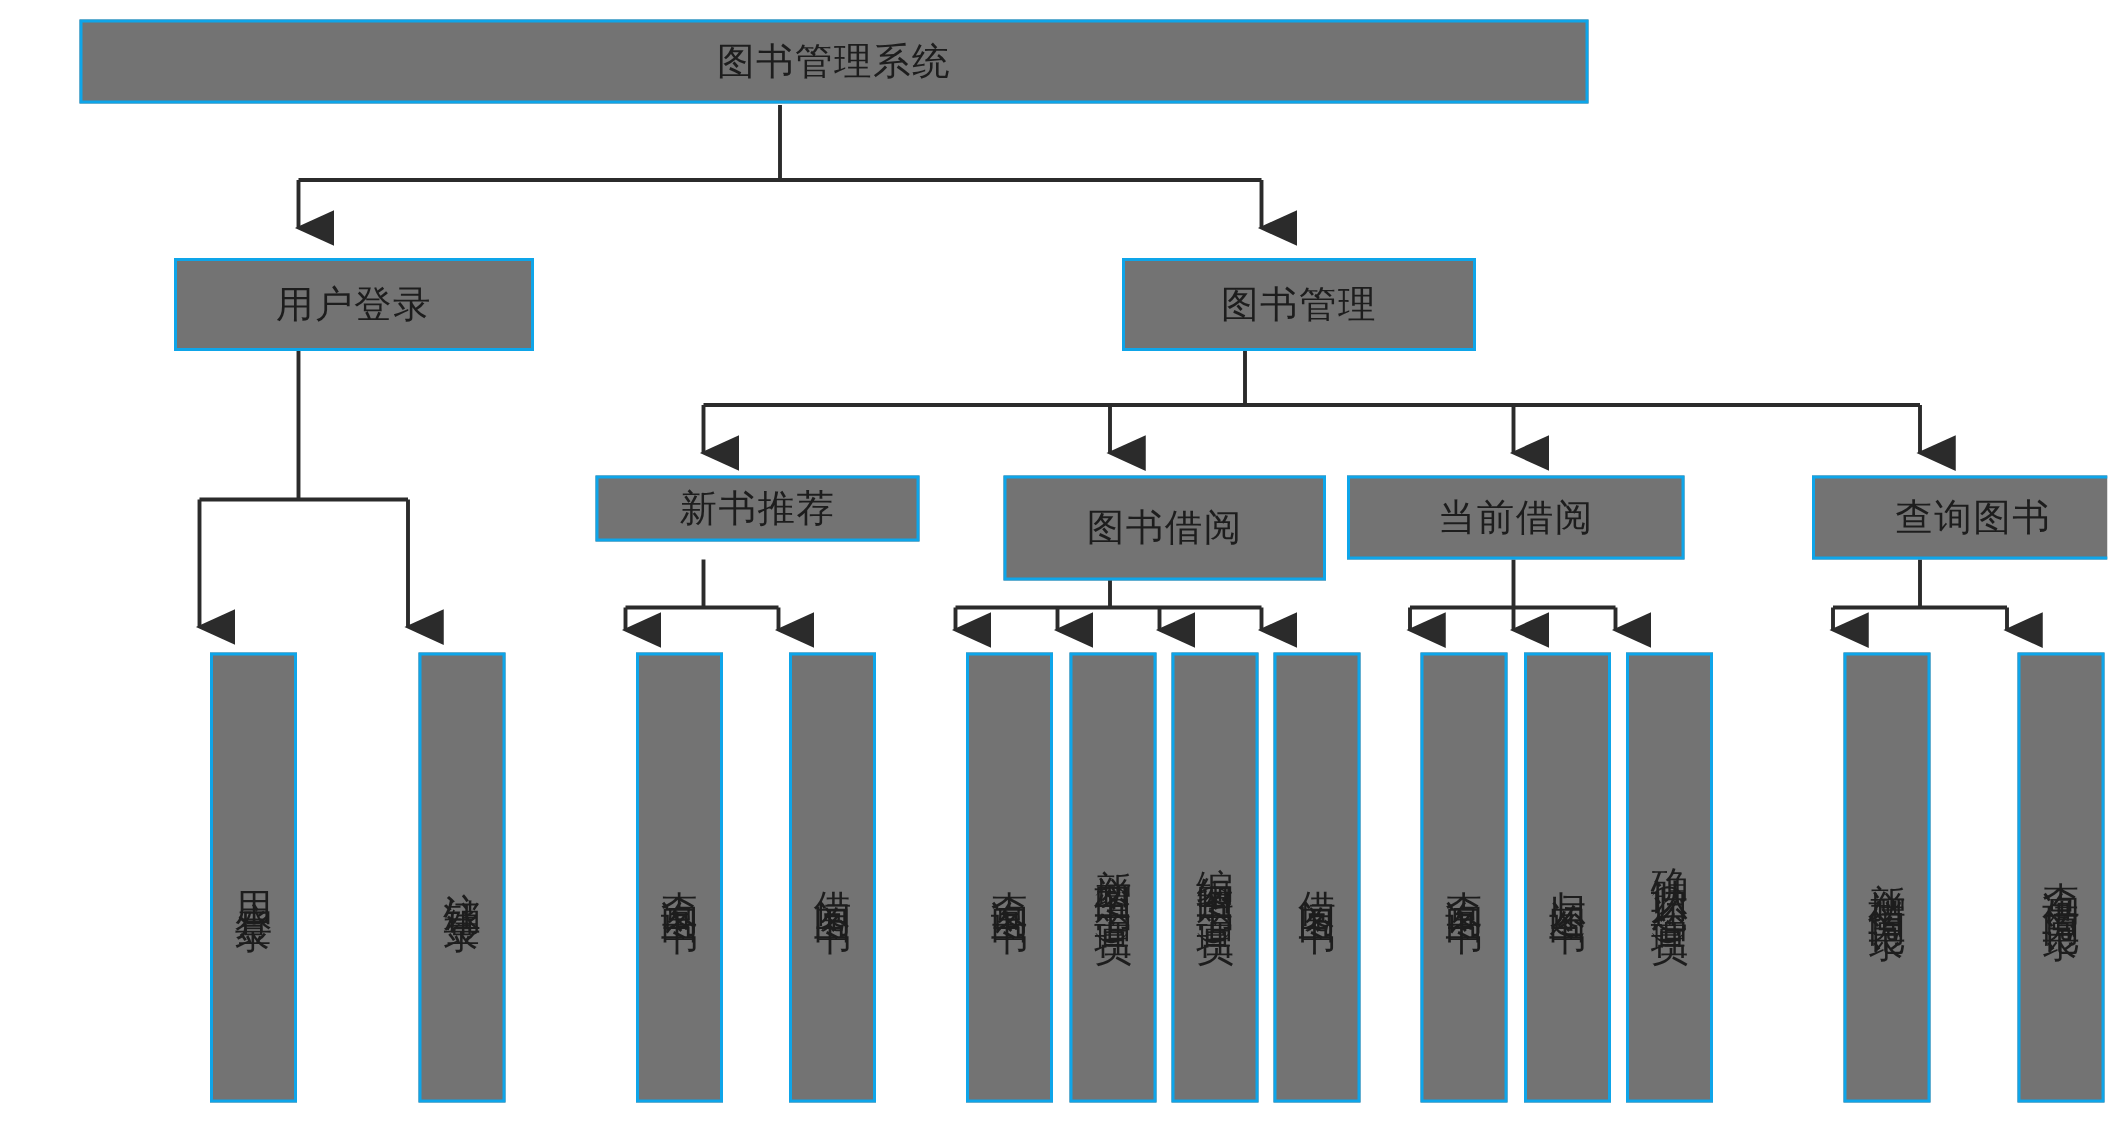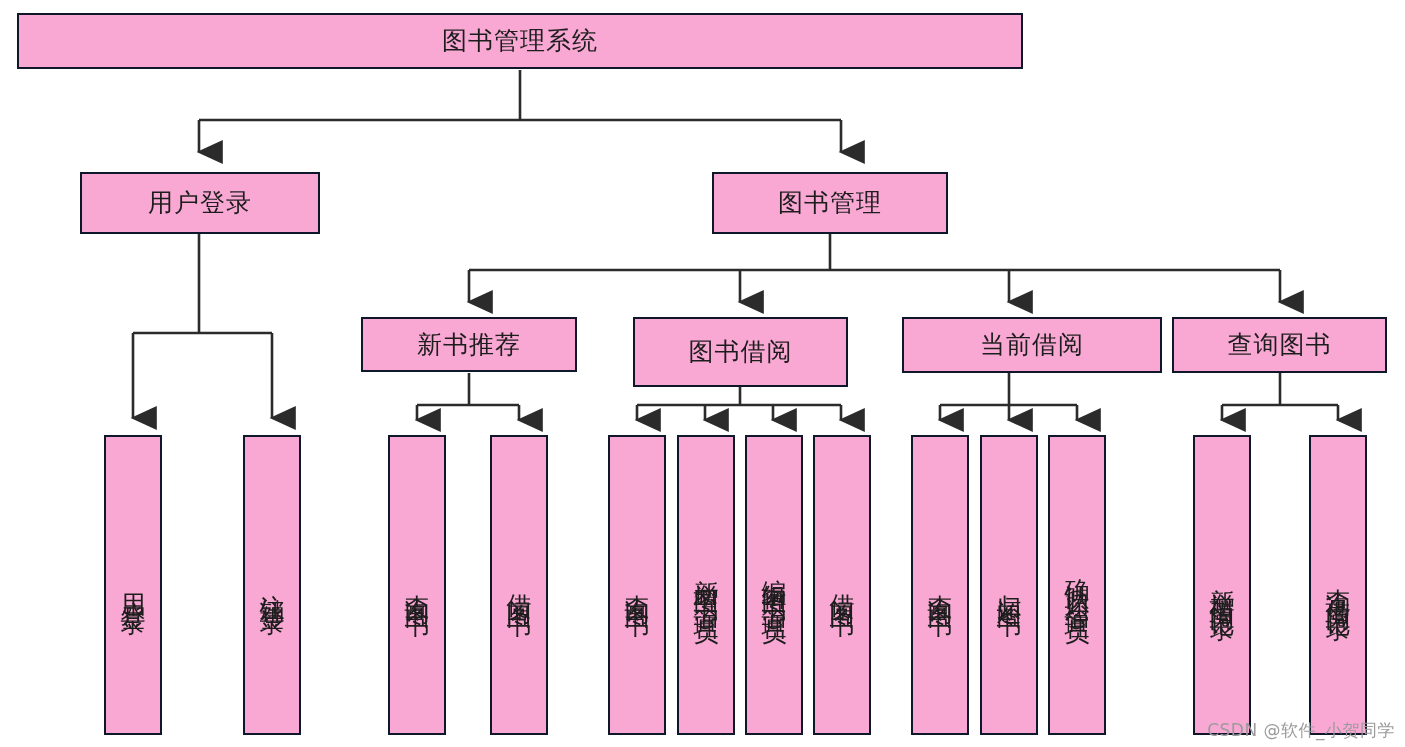--- a/index.html
+++ b/index.html
@@ -21,26 +21,27 @@
   #diagram-svg {
     position: absolute;
     left: 0;
     top: 0;
     width: 1405px;
     height: 747px;
   }
   .node {
     position: absolute;
     box-sizing: border-box;
-    border: 2px solid #0f172a;
-    background: #f9a8d4;
+    border: 2px solid #0ea5e9;
+    background: #737373;
     display: flex;
     align-items: center;
     justify-content: center;
     z-index: 2;
+    margin-left: 36px;
   }
   .node-label {
     color: #1d1d1d;
     letter-spacing: 1px;
     white-space: nowrap;
     line-height: 1.12;
   }
   .node.horizontal .node-label {
     font-size: 25px;
   }
@@ -131,27 +132,27 @@
     <span class="node-label">图书管理系统</span>
   </div>
 
   <div class="node horizontal" style="left:80px; top:172px; width:240px; height:62px;">
     <span class="node-label">用户登录</span>
   </div>
   <div class="node horizontal" style="left:712px; top:172px; width:236px; height:62px;align-items:center;">
     <span class="node-label">图书管理</span>
   </div>
 
-  <div class="node horizontal" style="left:361px; top:317px; width:216px; height:55px;">
+  <div class="node horizontal" style="left:361px; top:317px; width:216px; height:44px;">
     <span class="node-label">新书推荐</span>
   </div>
   <div class="node horizontal" style="left:633px; top:317px; width:215px; height:70px;">
     <span class="node-label">图书借阅</span>
   </div>
-  <div class="node horizontal" style="left:902px; top:317px; width:260px; height:56px;">
+  <div class="node horizontal" style="left:862px; top:317px; width:225px; height:56px;">
     <span class="node-label">当前借阅</span>
   </div>
   <div class="node horizontal" style="left:1172px; top:317px; width:215px; height:56px;">
     <span class="node-label">查询图书</span>
   </div>
 
   <div class="node vertical" style="left:104px; top:435px; width:58px; height:300px;">
     <span class="node-label">用户登录</span>
   </div>
   <div class="node vertical" style="left:243px; top:435px; width:58px; height:300px;">
@@ -188,15 +189,14 @@
     <span class="node-label">确认归还（管理员）</span>
   </div>
 
   <div class="node vertical" style="left:1193px; top:435px; width:58px; height:300px;">
     <span class="node-label">新增借阅记录</span>
   </div>
   <div class="node vertical" style="left:1309px; top:435px; width:58px; height:300px;">
     <span class="node-label">查询借阅记录</span>
   </div>
 
-  <div id="watermark">CSDN @软件_小贺同学</div>
 
 </div>
 
 </body></html>

